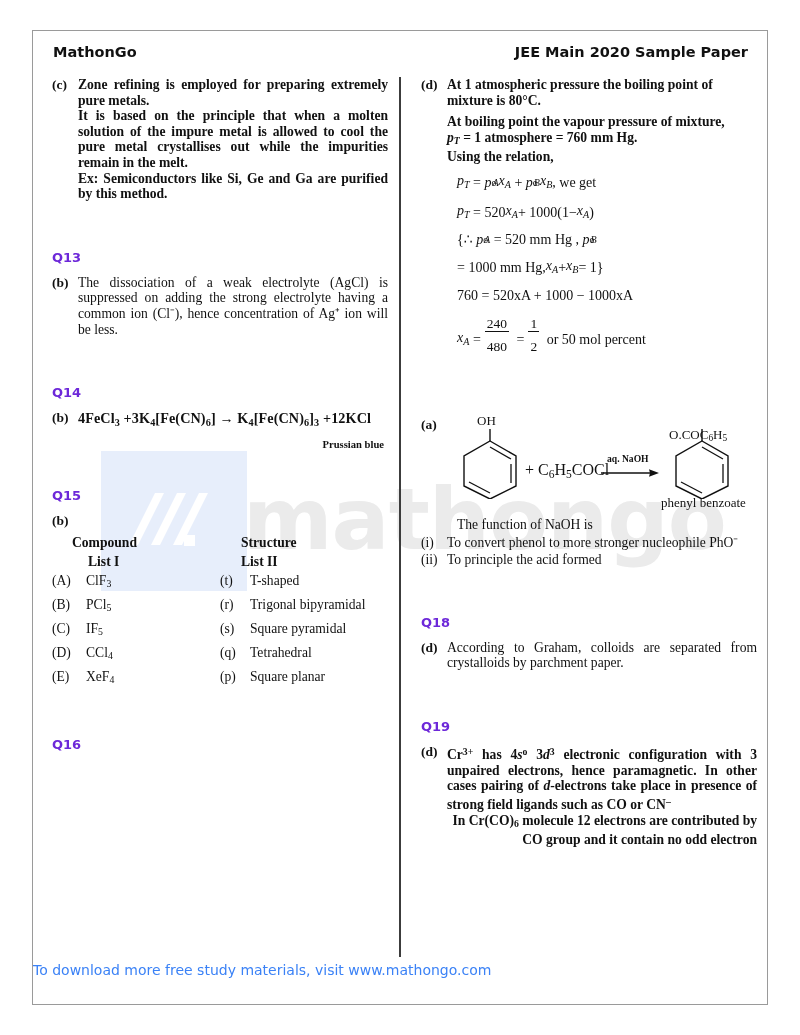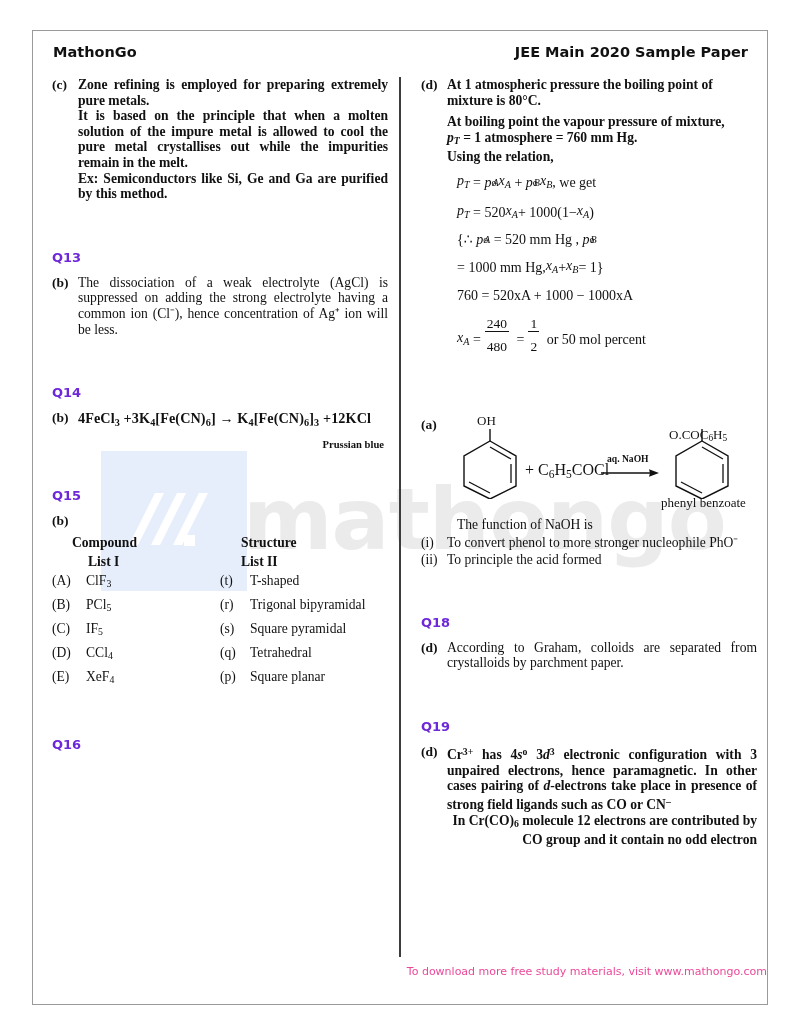--- a/index.html
+++ b/index.html
@@ -201,24 +201,24 @@
     line-height:16.5px;
     padding-left:36px;
   }
   .fn-item{ display:flex; font-size:13.6px; line-height:17.5px;}
   .fn-item .k{ width:26px; flex:0 0 26px; }
 
   
   .footer{
     position:absolute;
     left:0; right:0; bottom:26px;
-    text-align:right;
+    text-align:left;
     font-family:"DejaVu Sans", sans-serif;
-    font-size:11px;
-    color:#ec4899;
+    font-size:14px;
+    color:#3b82f6;
     z-index:3;
   }
 </style>
 </head>
 <body>
 
 <div class="page">
 
   <div class="wm-block"></div>
   <svg class="wm-mark" viewBox="0 0 110 90">

